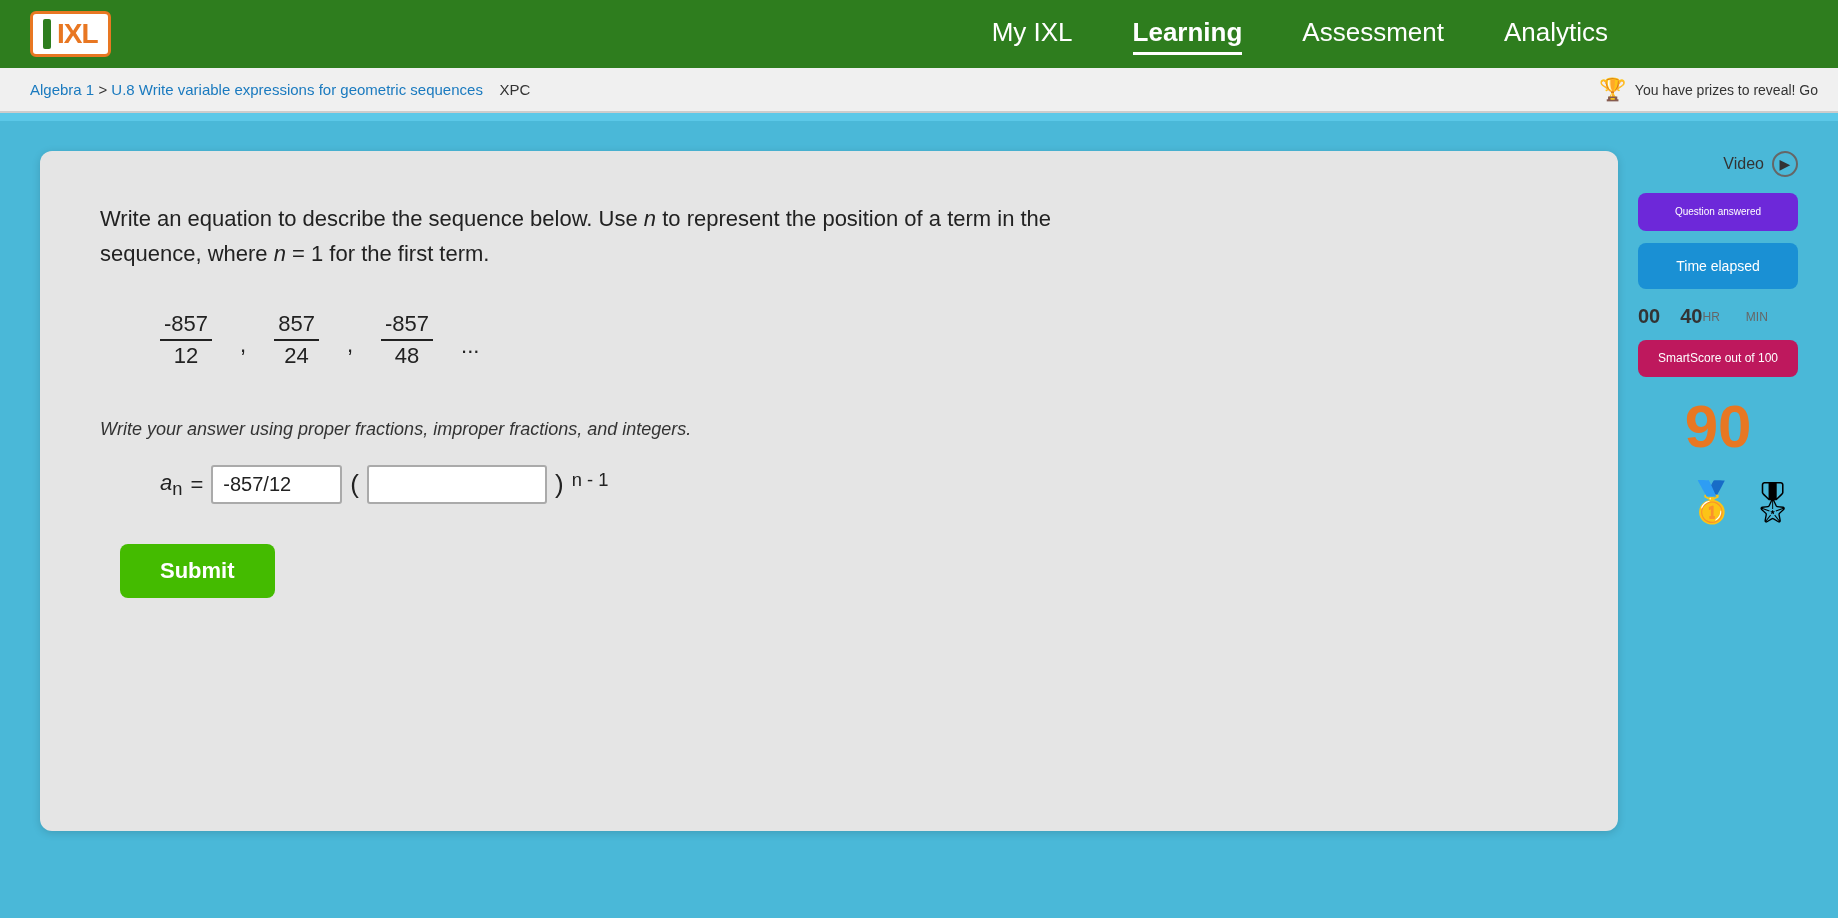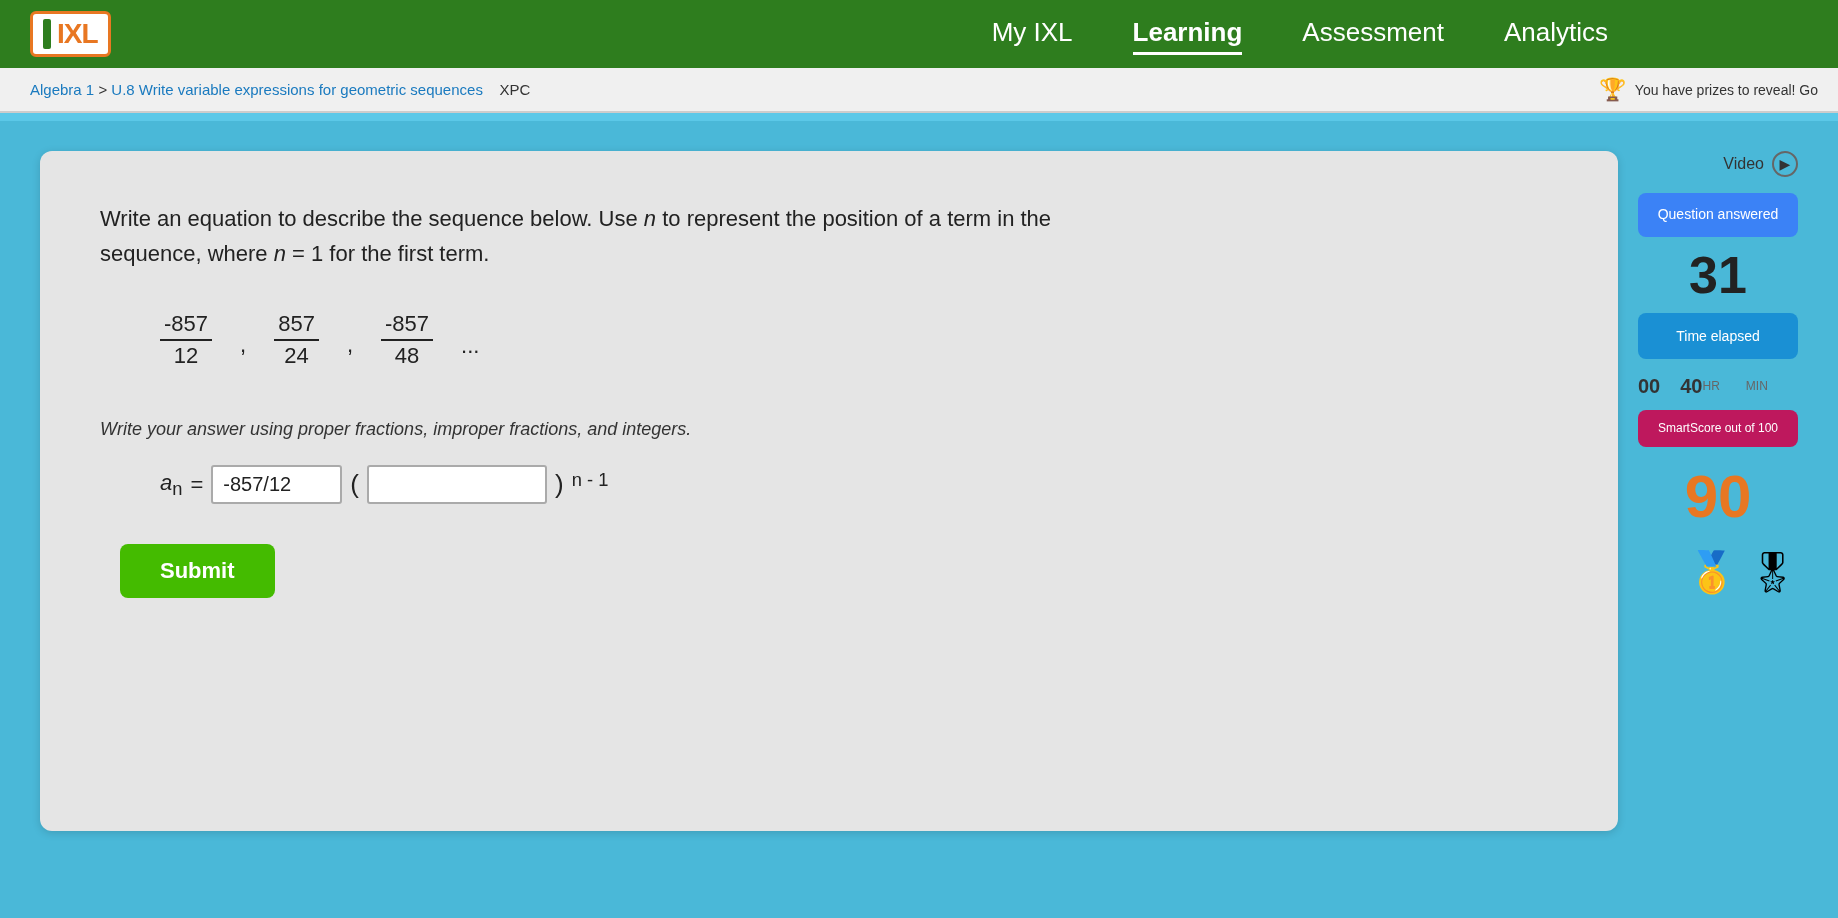--- a/index.html
+++ b/index.html
@@ -216,25 +216,25 @@
       height: 26px;
       border-radius: 50%;
       border: 2px solid #666;
       display: flex;
       align-items: center;
       justify-content: center;
       font-size: 14px;
     }
 
     .question-answered-btn {
-      background: #3b82f6;
+      background: #6d28d9;
       color: white;
       border-radius: 8px;
       padding: 12px 14px;
-      font-size: 14px;
+      font-size: 10px;
       text-align: center;
       line-height: 1.4;
     }
 
     .count-display {
       text-align: center;
       font-size: 52px;
       font-weight: bold;
       color: #222;
       line-height: 1;
@@ -390,21 +390,20 @@
       <div class="video-circle">
         <span>▶</span>
       </div>
     </div>
 
     <div class="question-answered-btn">
       <span>Question
 answered</span>
     </div>
 
-    <div class="count-display">31</div>
 
     <div class="time-elapsed-btn">
       <span>Time
 elapsed</span>
     </div>
 
     <div class="time-display">
       <div class="time-numbers">
         <span>00</span>
         <span>40</span>

